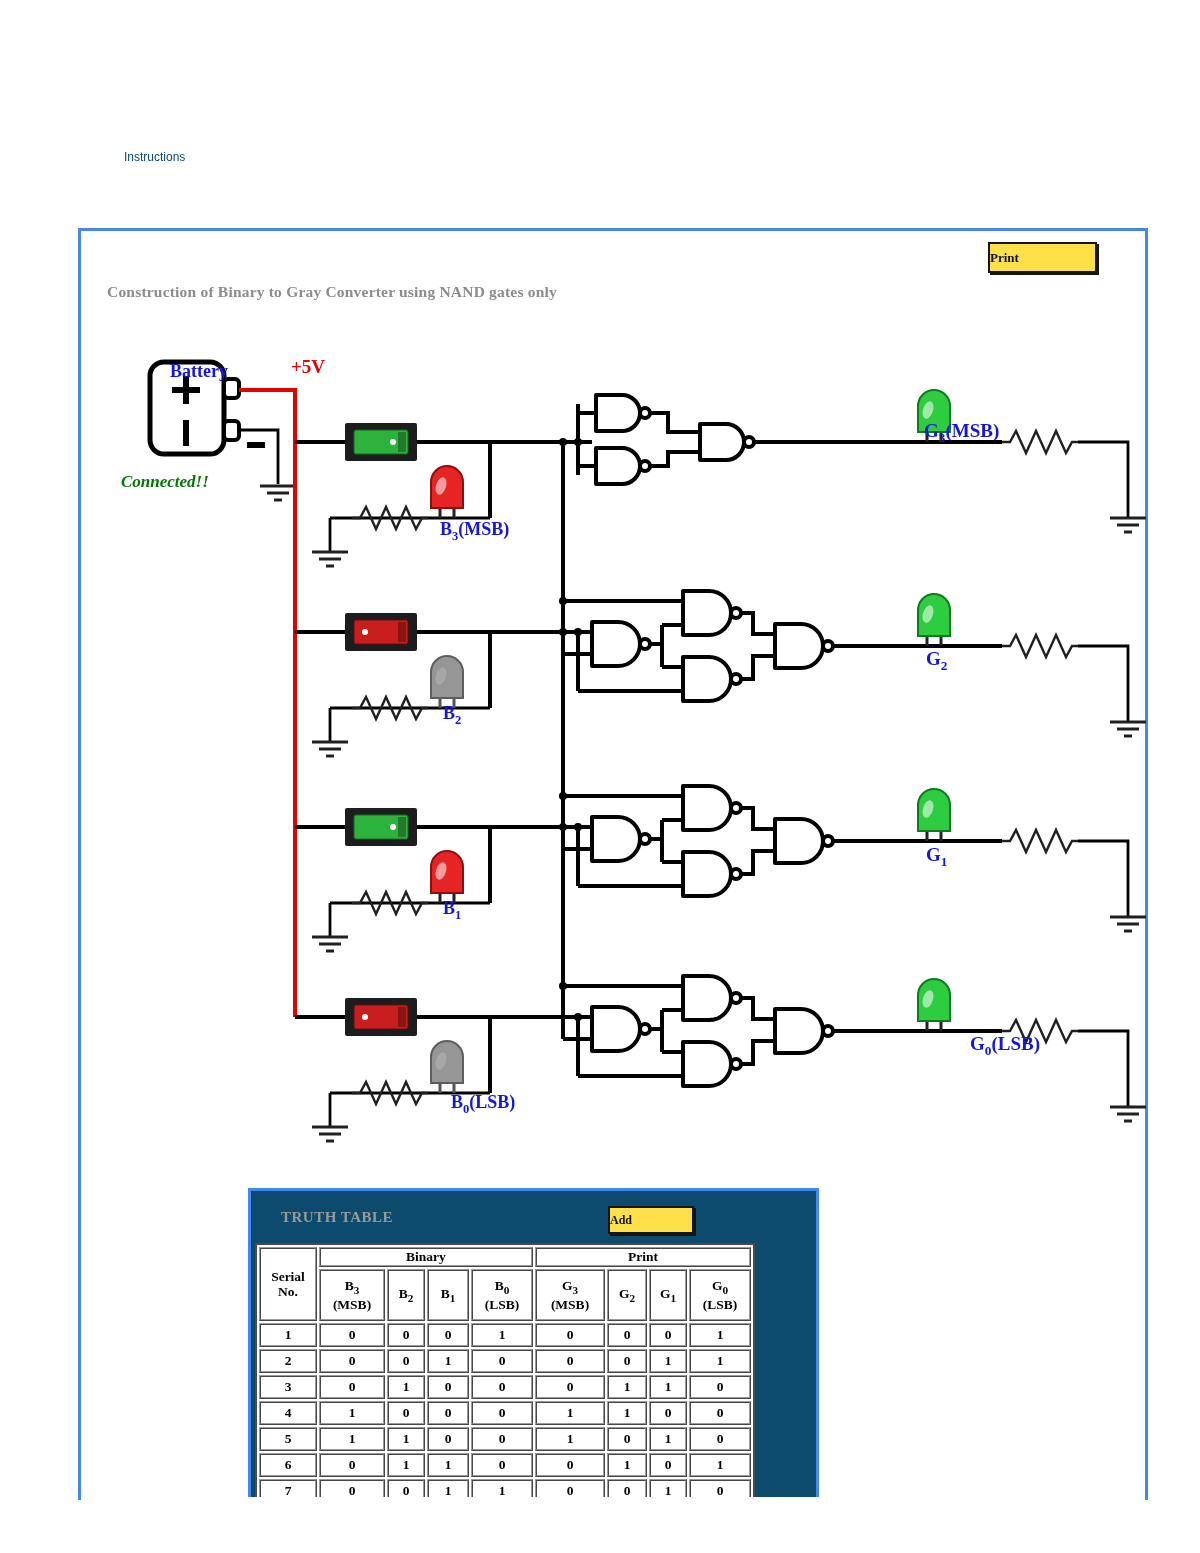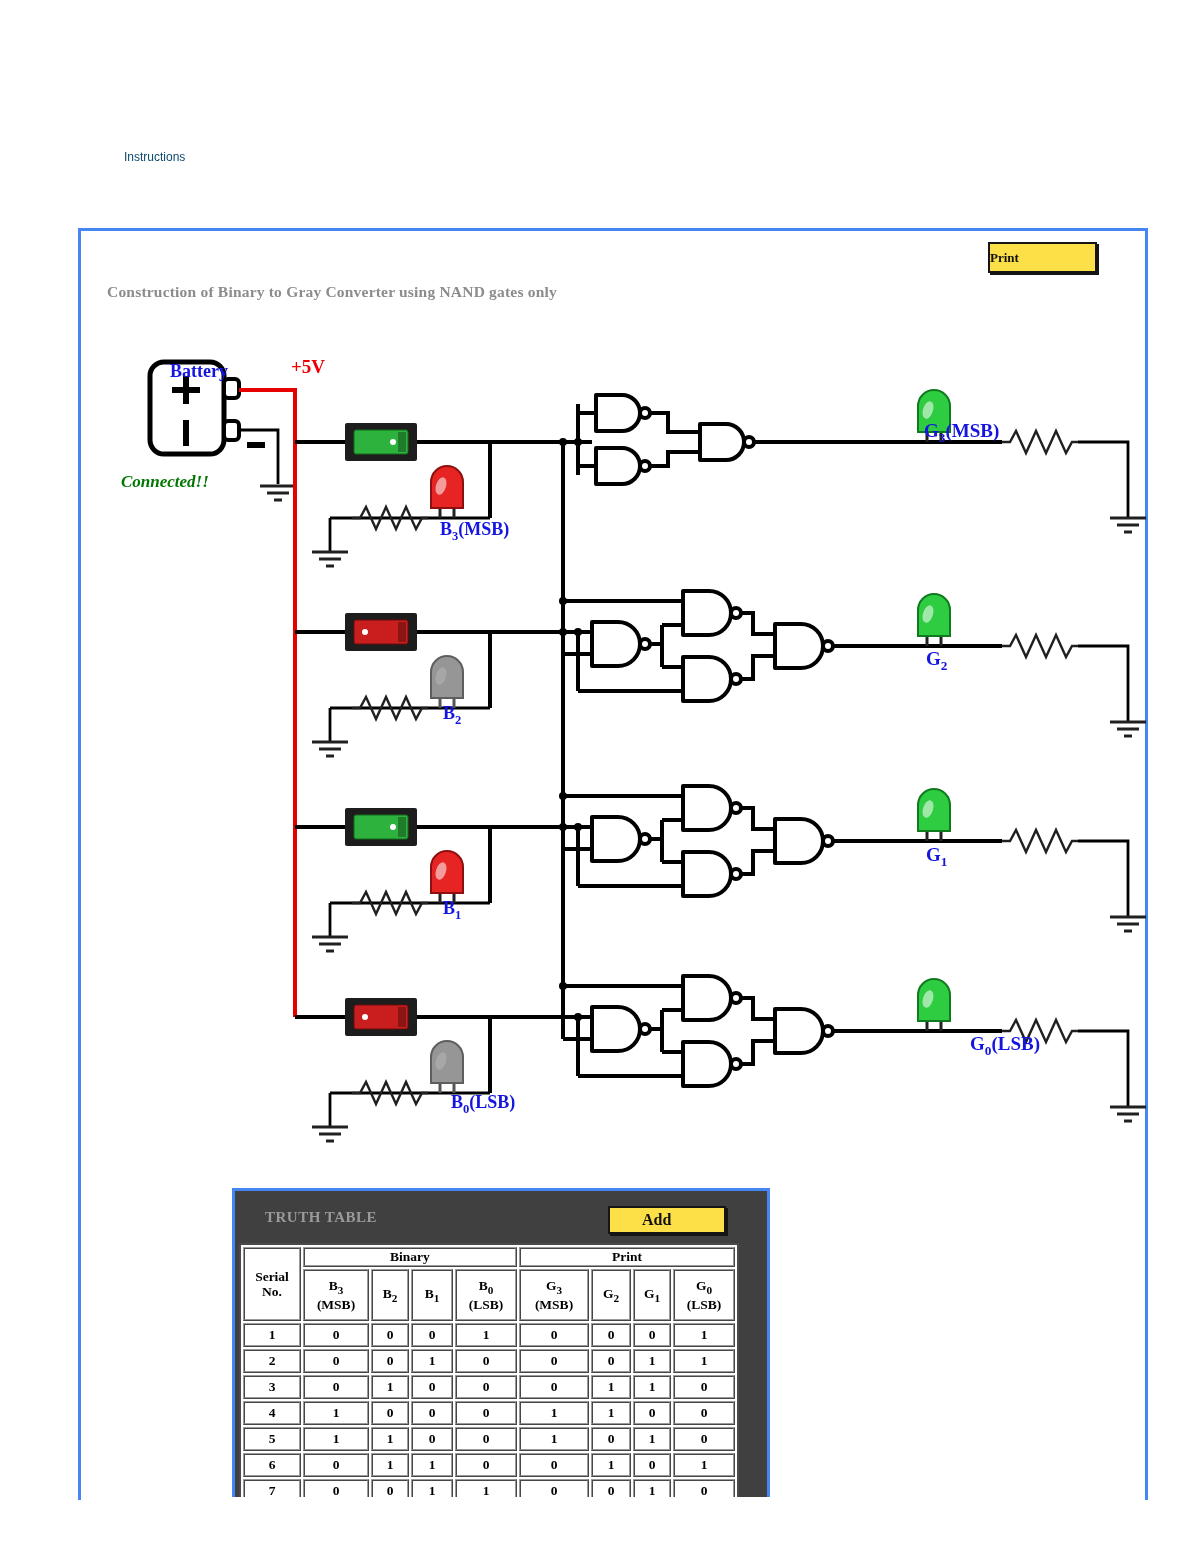--- a/index.html
+++ b/index.html
@@ -9,21 +9,21 @@
   #instructions-link{left:124px;top:150px;color:#0c4a6e;font-family:"Liberation Sans",sans-serif;
     font-size:12px;cursor:pointer;}
 
   #main-panel{left:78px;top:228px;width:1064px;height:1269px;border:3px solid #4486f2;border-bottom:none;background:#fff;}
 
   #sim-title{left:107px;top:251px;color:#8c8c8c;font-weight:bold;font-size:15.5px;letter-spacing:.2px;margin-top:32px;}
 
   .btn3d{position:absolute;background:#fde047;border:2px solid #151515;box-shadow:2px 2px 0 #151515;
     font-family:Liberation Serif, serif;font-weight:bold;color:#111;text-align:left;cursor:pointer;}
   #print-button{left:988px;top:242px;width:105px;height:27px;font-size:13px;line-height:27px;}
-  #add-button{left:608px;top:1206px;width:82px;height:24px;font-size:16px;line-height:24px;padding-left:32px;}
+  #add-button{left:608px;top:1206px;width:82px;height:24px;font-size:12px;line-height:24px;}
 
   
   .clabel{font-weight:bold;white-space:nowrap;}
   .blue{color:#1515e0;}
   .red{color:#ee0000;}
   .green{color:#007700;font-style:italic;}
   #battery-label{left:170px;top:330px;font-size:18px;margin-top:31px;}
   #supply-label{left:247px;top:356px;font-size:19px;margin-left:44px;}
   #battery-status{left:121px;top:472px;font-size:17px;}
   #label-b3{left:440px;top:519px;font-size:18px;}
@@ -60,22 +60,22 @@
   .led-body{stroke-width:2;}
   .led-leg{stroke:#222;stroke-width:3;fill:none;}
   g.led[data-state="off"] .led-leg{stroke:#555;}
   .led-hi{fill:#ffffff;opacity:.55;}
   g.led[data-state="off"] .led-hi{opacity:.3;fill:#cfcfcf;}
 
   .batt{stroke:#000;stroke-width:5;fill:#fff;stroke-linejoin:round;}
   .batt-sym{stroke:#000;stroke-width:6;stroke-linecap:butt;}
 
   
-  #tt-panel{left:232px;top:1188px;width:532px;height:306px;border:3px solid #4486f2;border-bottom:none;
-    background:#404040;overflow:hidden;}
+  #tt-panel{left:248px;top:1188px;width:532px;height:306px;border:3px solid #4486f2;border-bottom:none;
+    background:#0c4a6e;overflow:hidden;padding-left:33px;}
   #tt-title{position:absolute;left:30px;top:18px;color:#9a9a9a;font-weight:bold;font-size:15px;letter-spacing:.5px;}
   #tt-table{position:absolute;left:4px;top:52px;border-collapse:separate;border-spacing:2px;
     border:2px solid #4a4a4a;background:#fff;}
   #tt-table th,#tt-table td{border:2px ridge #9a9a9a;background:#fff;text-align:center;
     font-weight:bold;font-size:13.5px;color:#000;padding:0 2px;line-height:1.12;}
   #tt-table .grp{height:20px;}
   #tt-table .sub{height:52px;}
   #tt-table td{height:20px;}
 </style>
 </head>

